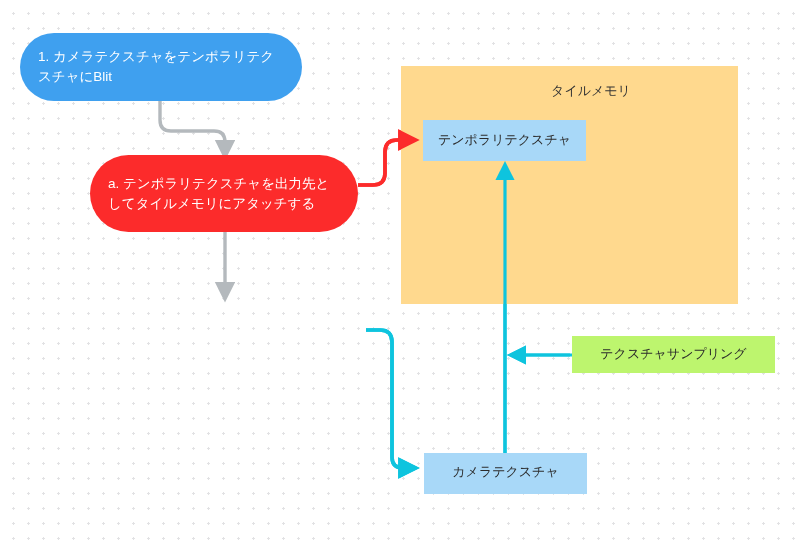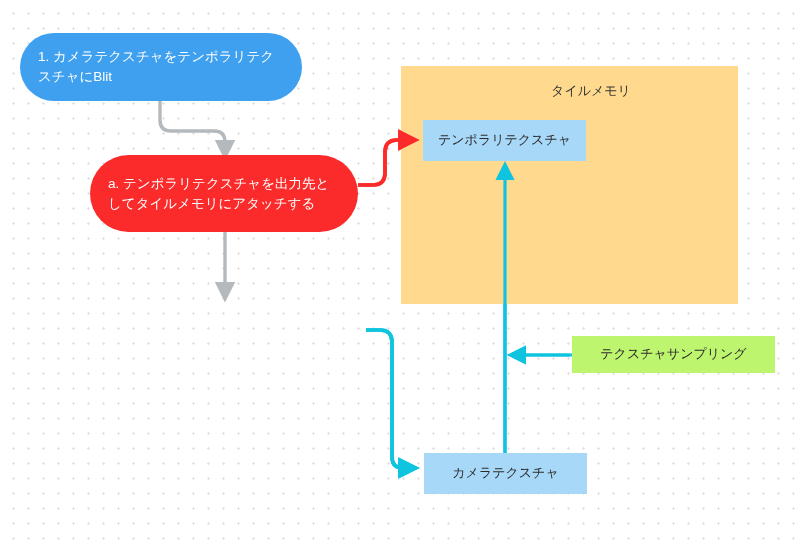--- a/index.html
+++ b/index.html
@@ -111,21 +111,21 @@
     <path d="M358,185 L373,185 Q385,185 385,173 L385,152 Q385,140 397,140 L414,140" fill="none" stroke="#fc2b2b" stroke-width="3.6" marker-end="url(#arrow-red2)"></path>
     <path d="M366,330 L380,330 Q392,330 392,342 L392,457 Q392,468 403,468 L414,468" fill="none" stroke="#0ec4de" stroke-width="3.6" marker-end="url(#arrow-cyan2)"></path>
     <path d="M505,455 L505,166" fill="none" stroke="#0ec4de" stroke-width="3.2" marker-end="url(#arrow-cyan2)"></path>
     <path d="M572,355 L512,355" fill="none" stroke="#0ec4de" stroke-width="3.2" marker-end="url(#arrow-cyan2)"></path>
   </svg>
 
   <div class="node resbox" style="left:423px; top:120px; width:163px; height:41px; background:#a8d8f8; z-index:3;">
     <span>テンポラリテクスチャ</span>
   </div>
 
-  <div class="node resbox" style="left:424px; top:453px; width:163px; height:41px; background:#a8d8f8; z-index:3;">
+  <div class="node resbox" style="left:424px; top:453px; width:163px; height:41px; background:#a8d8f8; z-index:3;font-family:Liberation Mono, monospace;">
     <span>カメラテクスチャ</span>
   </div>
 
   <div class="node greenbox" style="left:572px; top:336px; width:203px; height:37px; background:#bdf56e; z-index:3;">
     <span>テクスチャサンプリング</span>
   </div>
 
   <div class="node pill" style="left:20px; top:33px; width:282px; height:68px; background:#3fa0ef; z-index:3;">
     <span>1.  カメラテクスチャをテンポラリテクスチャにBlit</span>
   </div>

